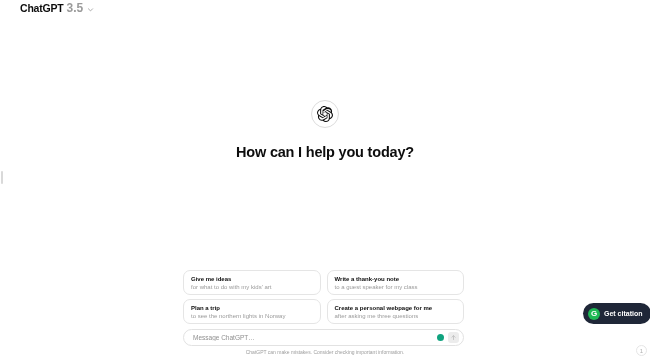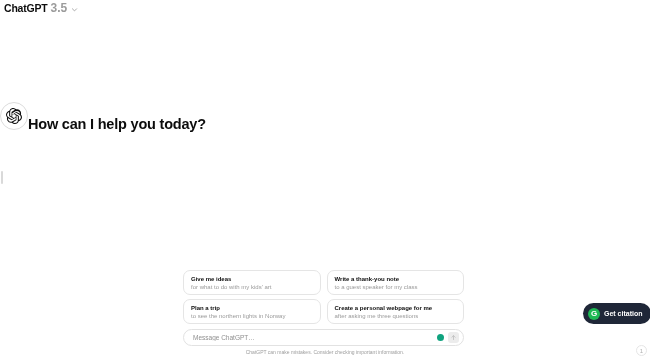--- a/index.html
+++ b/index.html
@@ -8,21 +8,21 @@
     background: #ffffff;
     font-family: "Liberation Sans", sans-serif;
     overflow: hidden;
   }
   body { position: relative; }
 
   
   .topbar {
     position: absolute; top: 0; left: 0;
     height: 16px; display: flex; align-items: center;
-    padding-left: 4px; gap: 3px;
+    padding-left: 20px; gap: 3px;
   }
   .brand {
     font-size: 10.5px; font-weight: bold; color: #0d0d0d;
     letter-spacing: -0.2px; line-height: 1;
   }
   .brand-version {
     font-size: 12px; font-weight: bold; color: #9b9b9b;
     line-height: 1;
   }
   .chevron-down {
@@ -34,21 +34,21 @@
   
   .sidebar-handle {
     position: absolute; left: 1px; top: 171px;
     width: 2px; height: 13px; border-radius: 2px;
     background: #d9d9d9;
   }
 
   
   .hero {
     position: absolute; left: 0; right: 0; top: 100px;
-    display: flex; flex-direction: row; align-items: center;
+    display: flex; flex-direction: column; align-items: center;
   }
   .logo-circle {
     width: 28px; height: 28px; border-radius: 50%;
     border: 1px solid #dcdcdc;
     display: flex; align-items: center; justify-content: center;
     background: #fff;
   }
   .logo-circle svg { display: block; }
   .hero-title {
     margin-top: 16px;

